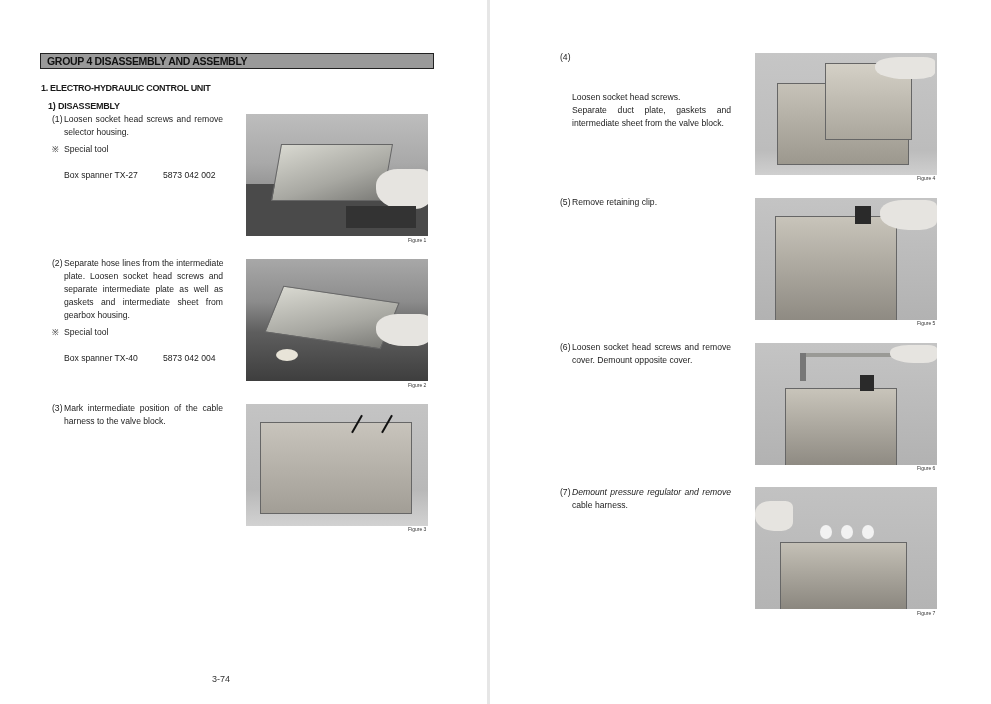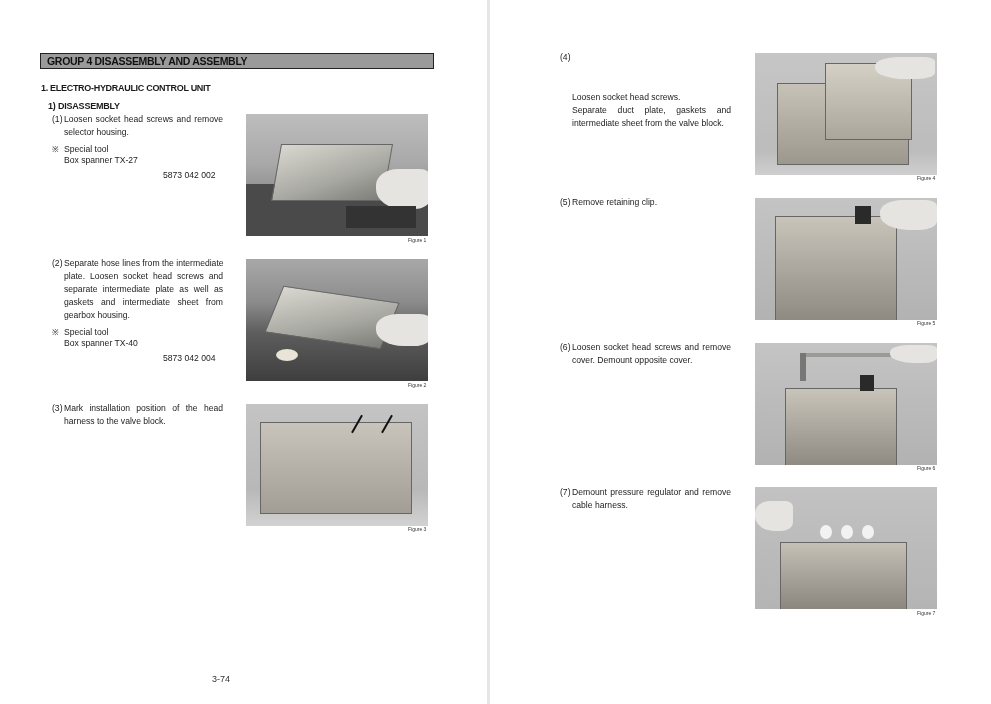--- a/index.html
+++ b/index.html
@@ -24,21 +24,21 @@
   .h1 { position: absolute; left: 41px; top: 83px; font-size: 9px; font-weight: bold; letter-spacing: -0.3px; }
   .h2 { position: absolute; left: 48px; top: 101px; font-size: 9px; font-weight: bold; letter-spacing: -0.2px; }
 
   .step { position: absolute; font-size: 8.6px; line-height: 13px; color: #222; }
   .step .num { position: absolute; left: 0; top: 0; }
   .step .body { position: absolute; left: 12px; top: 0; text-align: justify; }
   .step .line { display: block; white-space: nowrap; }
   .tool { position: absolute; font-size: 8.6px; line-height: 13px; color: #222; }
   .tool .mark { position: absolute; left: 0; top: 0; font-size: 8px; }
   .tool .label { position: absolute; left: 12px; top: 0; white-space: nowrap; }
-  .tool .name { position: absolute; left: 12px; top: 11px; white-space: nowrap; }
+  .tool .name { position: absolute; left: 12px; top: 26px; white-space: nowrap; }
   .tool .code { position: absolute; left: 111px; top: 26px; white-space: nowrap; }
 
   .figure {
     position: absolute; width: 182px; height: 122px;
     background: linear-gradient(180deg, #bdbdbd 0%, #a9a9a9 40%, #8a8a8a 70%, #6d6d6d 100%);
     overflow: hidden;
   }
   .figure .shape {
     position: absolute; background: linear-gradient(160deg, #d8d8d0 0%, #a8a8a2 60%, #7c7c78 100%);
     border: 1px solid #666;
@@ -97,21 +97,21 @@
   <div class="figure" style="left:246px; top:259px; background:linear-gradient(180deg,#a8a8a8 0%,#8c8c8c 35%,#5e5e5e 60%,#3e3e3e 100%);">
     <div class="shape" style="left:25px; top:35px; width:120px; height:45px; transform:skewX(-15deg) rotate(8deg);"></div>
     <div class="hand" style="left:130px; top:55px; width:55px; height:32px;"></div>
     <div class="hand" style="left:30px; top:90px; width:22px; height:12px; border-radius:50%; background:#e8e4d8;"></div>
   </div>
   <div class="fig-caption" style="left:408px; top:382px;">Figure 2</div>
 
   <div class="step" style="left:52px; top:402px; width:171px;">
     <span class="num">(3)</span>
     <div class="body" style="width:159px;">
-      <span class="line" style="text-align-last:justify;">Mark installation position of the head</span>
+      <span class="line" style="text-align-last:justify;">Mark intermediate position of the cable</span>
       <span class="line">harness to the valve block.</span>
     </div>
   </div>
   <div class="figure" style="left:246px; top:404px; background:linear-gradient(180deg,#c4c4c4 0%,#b8b8b8 70%,#d2d2d2 100%);">
     <div class="shape" style="left:14px; top:18px; width:150px; height:90px; background:linear-gradient(180deg,#c8c4bc,#a29e96);"></div>
     <div class="shape2" style="left:110px; top:10px; width:2px; height:20px; background:#111; transform:rotate(30deg);"></div>
     <div class="shape2" style="left:140px; top:10px; width:2px; height:20px; background:#111; transform:rotate(30deg);"></div>
   </div>
   <div class="fig-caption" style="left:408px; top:526px;">Figure 3</div>
 
@@ -162,21 +162,21 @@
     <div class="shape2" style="left:45px; top:10px; width:100px; height:4px; background:#9a9a96;"></div>
     <div class="shape2" style="left:45px; top:10px; width:6px; height:28px; background:#777;"></div>
     <div class="shape2" style="left:105px; top:32px; width:14px; height:16px; background:#2a2a2a;"></div>
     <div class="hand" style="left:135px; top:2px; width:47px; height:18px;"></div>
   </div>
   <div class="fig-caption" style="left:427px; top:465px;">Figure 6</div>
 
   <div class="step" style="left:70px; top:486px; width:171px;">
     <span class="num">(7)</span>
     <div class="body" style="width:159px;">
-      <span class="line" style="text-align-last:justify;">Demount pressure regulator and remove</span>
+      <span class="line" style="text-align-last:justify;font-style:italic;">Demount pressure regulator and remove</span>
       <span class="line">cable harness.</span>
     </div>
   </div>
   <div class="figure" style="left:265px; top:487px; background:linear-gradient(180deg,#c2c2c2 0%,#b4b4b4 100%);">
     <div class="shape" style="left:25px; top:55px; width:125px; height:67px; background:linear-gradient(180deg,#c4c0b6,#8a867e);"></div>
     <div class="hand" style="left:65px; top:38px; width:12px; height:14px; border-radius:50%; background:#f2f2f2;"></div>
     <div class="hand" style="left:86px; top:38px; width:12px; height:14px; border-radius:50%; background:#f2f2f2;"></div>
     <div class="hand" style="left:107px; top:38px; width:12px; height:14px; border-radius:50%; background:#f2f2f2;"></div>
     <div class="hand" style="left:0; top:14px; width:38px; height:30px;"></div>
   </div>

